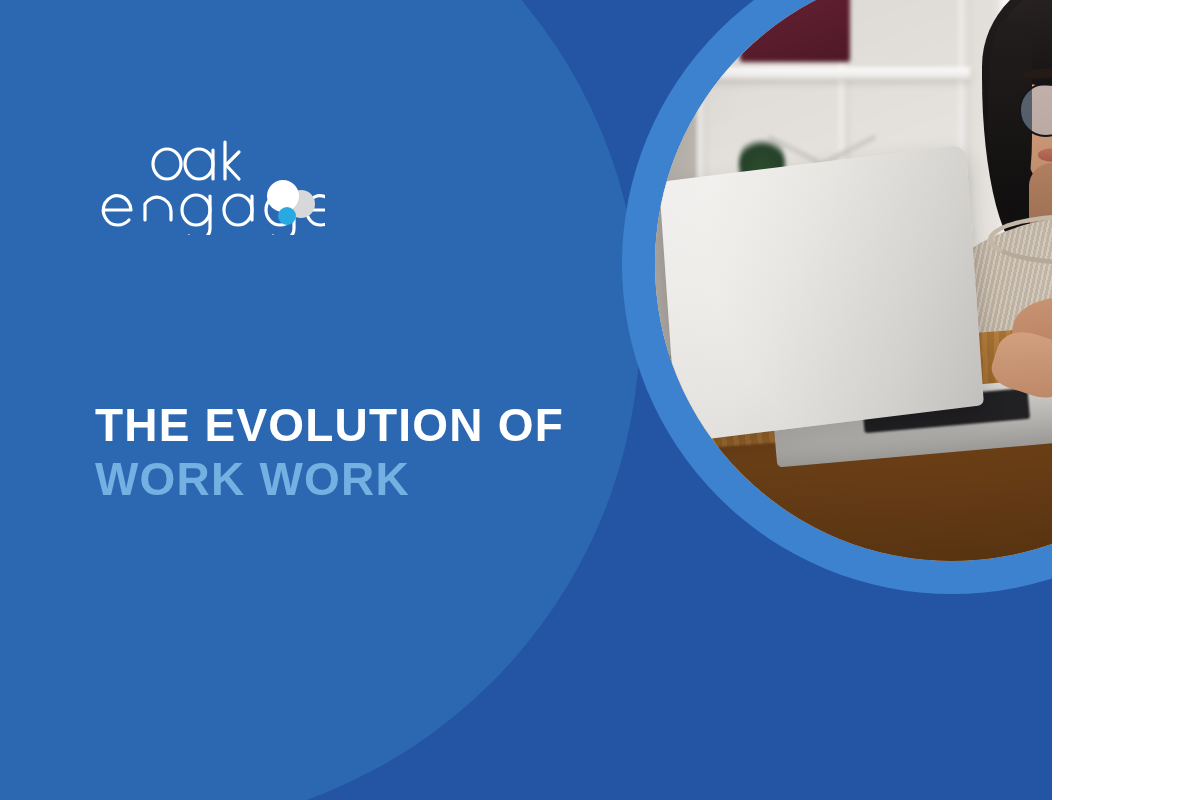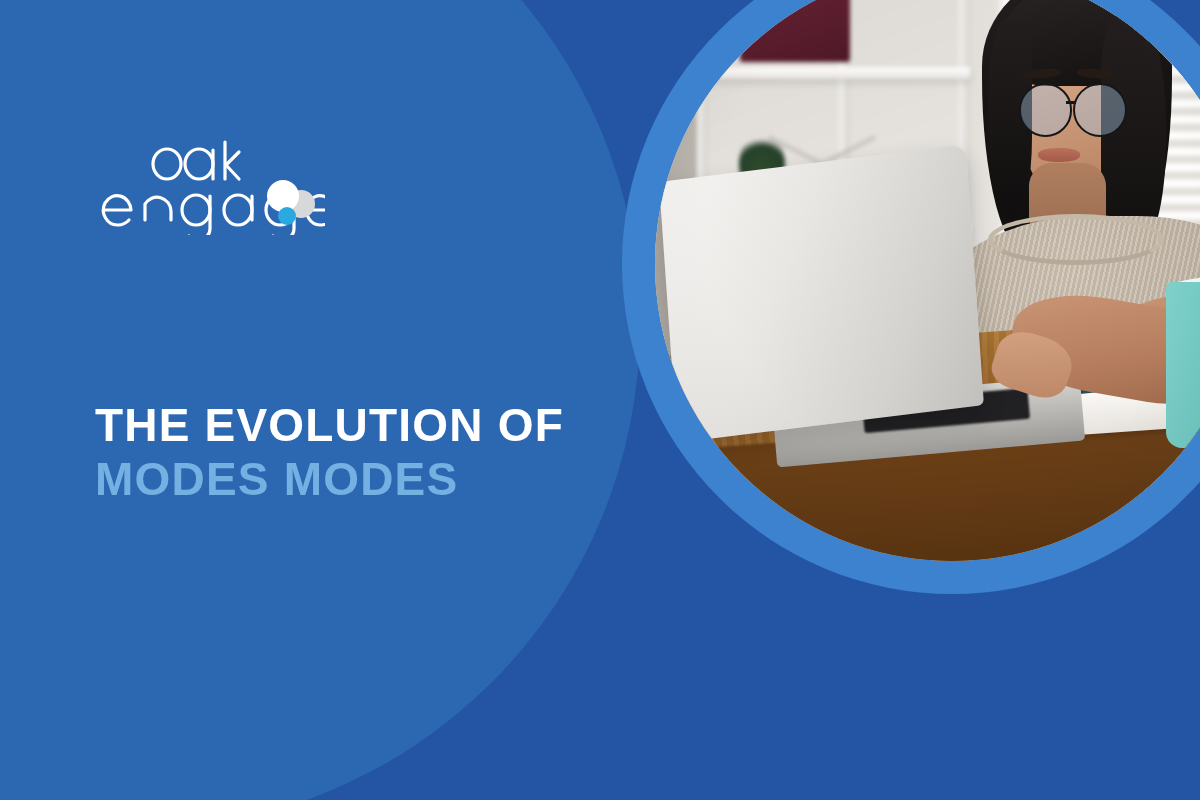--- a/index.html
+++ b/index.html
@@ -3,21 +3,21 @@
 <meta charset="utf-8">
 <title>The Evolution of Work Modes</title>
 <style>
   html, body {
     margin: 0;
     padding: 0;
     background: #ffffff;
   }
   .stage {
     position: relative;
-    width: 1200px;
+    width: 1052px;
     height: 800px;
     overflow: hidden;
     font-family: "Liberation Sans", sans-serif;
     background: #2455A4;
   }
 
   
   .bg-base {
     position: absolute;
     inset: 0;
@@ -594,16 +594,16 @@
     </svg>
     <svg width="70" height="60" viewBox="0 0 70 60" xmlns="http://www.w3.org/2000/svg" style="position:absolute; left:162px; top:34px;">
       <circle cx="44" cy="30" r="14" fill="#D6D8DA"></circle>
       <circle cx="26" cy="22" r="16" fill="#FFFFFF"></circle>
       <circle cx="30" cy="42" r="9" fill="#29A9E0"></circle>
     </svg>
   </div>
 
   <div class="headline">
     <span class="headline-line1">THE EVOLUTION OF</span>
-    <span class="headline-line2">MODES MODES</span>
+    <span class="headline-line2">WORK WORK</span>
   </div>
 
 </div>
 
 </body></html>

